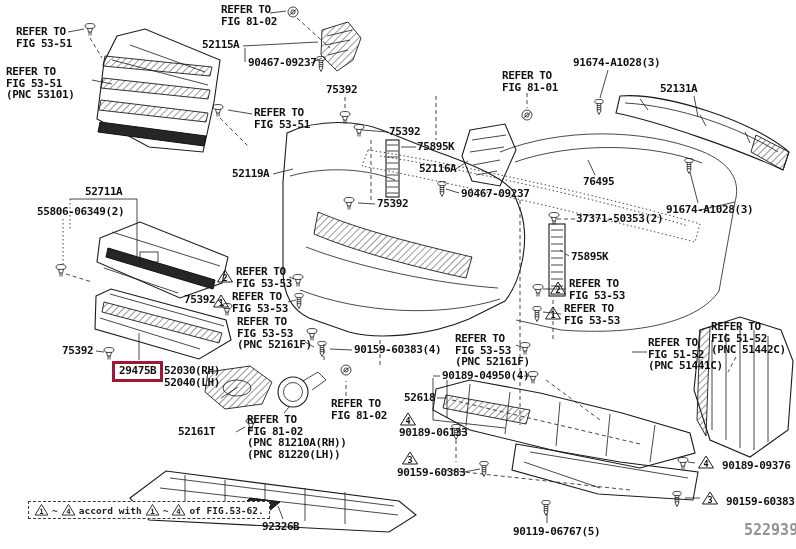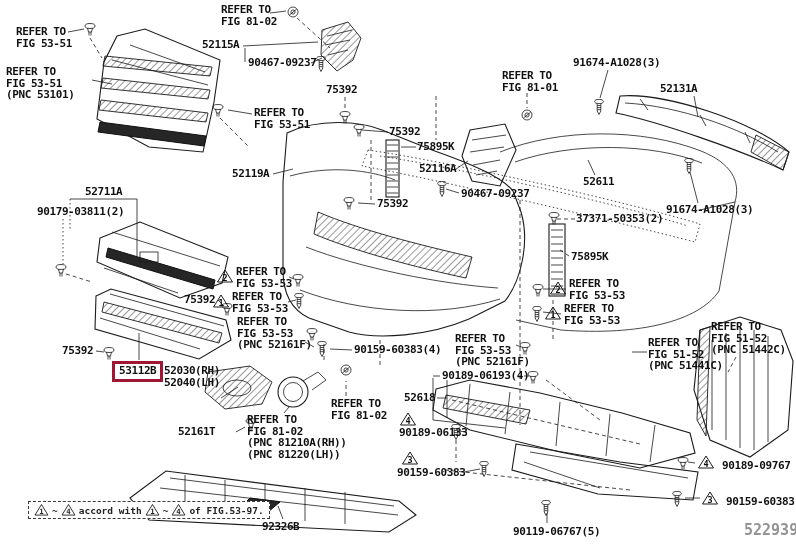--- a/index.html
+++ b/index.html
@@ -278,31 +278,31 @@
 FIG 53-51</div>
   <div class="lbl" style="left:389px;top:126px">75392</div>
   <div class="lbl" style="left:417px;top:141px">75895K</div>
   <div class="lbl" style="left:419px;top:163px">52116A</div>
   <div class="lbl" style="left:502px;top:70px">REFER TO
 FIG 81-01</div>
   <div class="lbl" style="left:573px;top:57px">91674-A1028(3)</div>
   <div class="lbl" style="left:660px;top:83px">52131A</div>
   <div class="lbl" style="left:232px;top:168px">52119A</div>
   <div class="lbl" style="left:461px;top:188px">90467-09237</div>
-  <div class="lbl" style="left:583px;top:176px">52611</div>
+  <div class="lbl" style="left:583px;top:176px">76495</div>
   <div class="lbl" style="left:666px;top:204px">91674-A1028(3)</div>
   <div class="lbl" style="left:576px;top:213px">37371-50353(2)</div>
   <div class="lbl" style="left:571px;top:251px">75895K</div>
   <div class="lbl" style="left:85px;top:186px">52711A</div>
-  <div class="lbl" style="left:37px;top:206px">90179-03811(2)</div>
+  <div class="lbl" style="left:37px;top:206px">55806-06349(2)</div>
   <div class="lbl" style="left:184px;top:294px">75392</div>
   <div class="lbl" style="left:62px;top:345px">75392</div>
 
   <div class="hlbox" style="left:112px;top:361px">
-    <div class="lbl">53112B</div>
+    <div class="lbl">29475B</div>
   </div>
 
   <div class="lbl" style="left:236px;top:266px">REFER TO
 FIG 53-53</div>
   <div class="lbl" style="left:232px;top:291px">REFER TO
 FIG 53-53</div>
   <div class="lbl" style="left:237px;top:316px">REFER TO
 FIG 53-53
 (PNC 52161F)</div>
   <div class="lbl" style="left:377px;top:198px">75392</div>
@@ -323,25 +323,25 @@
   <div class="lbl" style="left:164px;top:365px">52030(RH)
 52040(LH)</div>
   <div class="lbl" style="left:178px;top:426px">52161T</div>
   <div class="lbl" style="left:331px;top:398px">REFER TO
 FIG 81-02</div>
   <div class="lbl" style="left:247px;top:414px">REFER TO
 FIG 81-02
 (PNC 81210A(RH))
 (PNC 81220(LH))</div>
   <div class="lbl" style="left:404px;top:392px">52618</div>
-  <div class="lbl" style="left:442px;top:370px">90189-06193(4)</div>
+  <div class="lbl" style="left:442px;top:370px">90189-04950(4)</div>
   <div class="lbl" style="left:399px;top:427px">90189-06133</div>
   <div class="lbl" style="left:397px;top:467px">90159-60383</div>
   <div class="lbl" style="left:513px;top:526px">90119-06767(5)</div>
-  <div class="lbl" style="left:722px;top:460px">90189-09767</div>
+  <div class="lbl" style="left:722px;top:460px">90189-09376</div>
   <div class="lbl" style="left:726px;top:496px">90159-60383</div>
   <div class="lbl" style="left:262px;top:521px">92326B</div>
 
   <div id="legend" style="left:28px;top:501px">
     <svg width="15" height="12" viewBox="0 0 16 13">
         <polygon points="8,0.5 15,12 1,12" fill="none" stroke="#222"></polygon>
         <text x="8" y="10.5" text-anchor="middle" font-size="8" fill="#222">1</text>
       </svg>
     <span>~</span>
     <svg width="15" height="12" viewBox="0 0 16 13">
@@ -351,17 +351,17 @@
     <span>accord with</span>
     <svg width="15" height="12" viewBox="0 0 16 13">
         <polygon points="8,0.5 15,12 1,12" fill="none" stroke="#222"></polygon>
         <text x="8" y="10.5" text-anchor="middle" font-size="8" fill="#222">1</text>
       </svg>
     <span>~</span>
     <svg width="15" height="12" viewBox="0 0 16 13">
         <polygon points="8,0.5 15,12 1,12" fill="none" stroke="#222"></polygon>
         <text x="8" y="10.5" text-anchor="middle" font-size="8" fill="#222">4</text>
       </svg>
-    <span>of FIG.53-97.</span>
+    <span>of FIG.53-62.</span>
   </div>
 
   <div id="footer-code" style="left:744px;top:521px">522939A</div>
 </div>
 
 </body></html>

